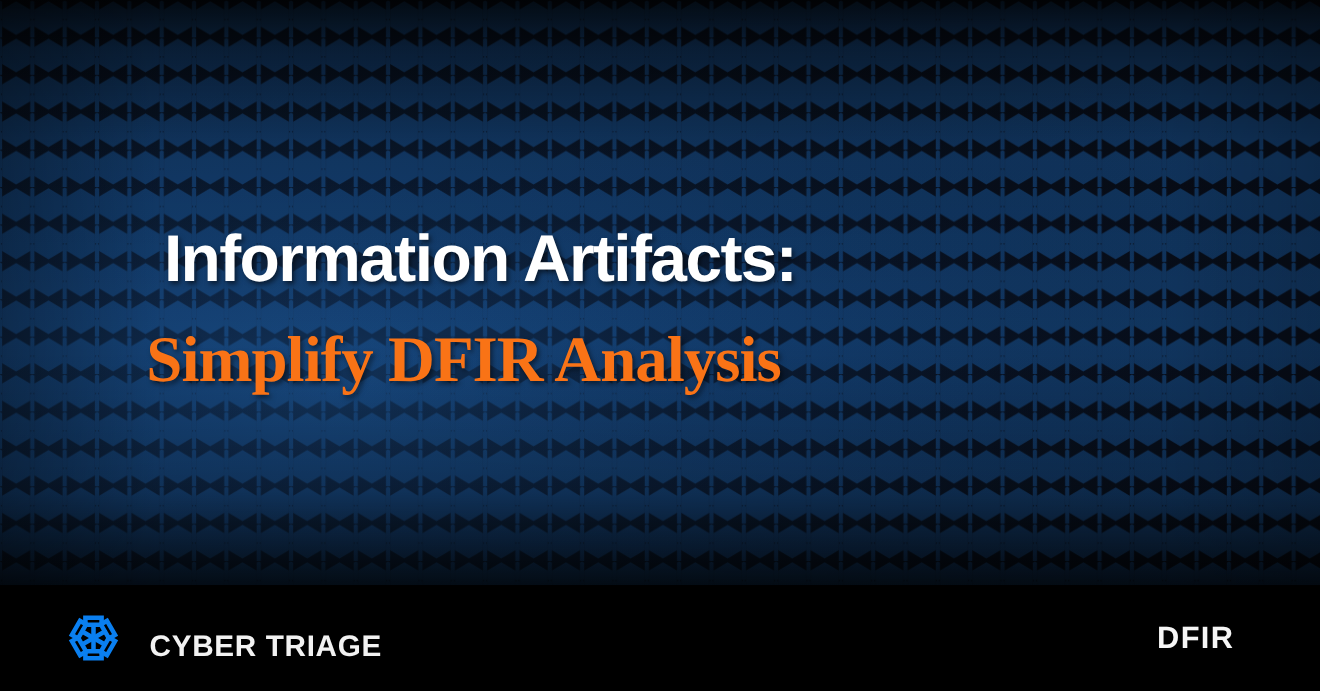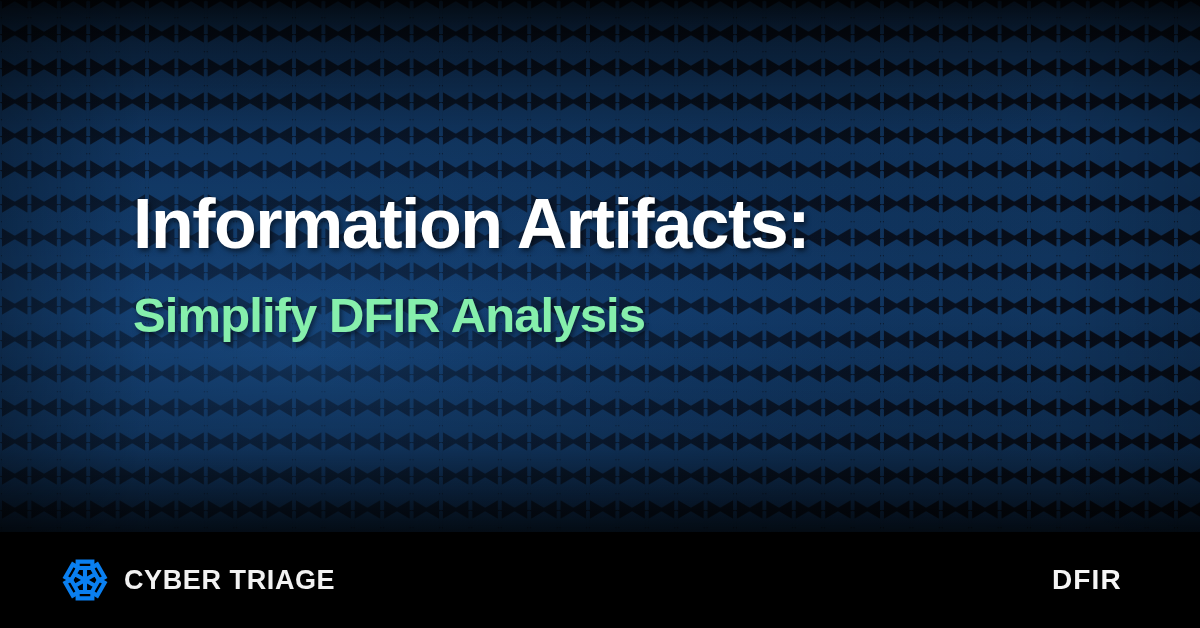--- a/index.html
+++ b/index.html
@@ -44,39 +44,39 @@
 
   
   #headline-block {
     position: absolute;
     left: 133px;
     top: 188px;
     width: 980px;
   }
 
   #title-main {
-    margin: 0;
-    font-family: "Liberation Sans", sans-serif;
-    font-weight: 700;
-    font-size: 70px;
+    margin: 16px;
+    font-family: "Liberation Sans", sans-serif;
+    font-weight: 700;
+    font-size: 60px;
     line-height: 1.03;
     letter-spacing: -1.5px;
     color: #ffffff;
     text-shadow: 2px 3px 5px rgba(0,0,0,0.55);
     white-space: nowrap;
   }
 
   #title-sub {
     margin: 30px 0 0 0;
-    font-family: Liberation Sans, sans-serif;
-    font-weight: 700;
-    font-size: 49px;
+    font-family: Liberation Serif, serif;
+    font-weight: 700;
+    font-size: 59px;
     line-height: 1.05;
     letter-spacing: -0.9px;
-    color: #86efac;
+    color: #f97316;
     text-shadow: 2px 3px 5px rgba(0,0,0,0.5);
     white-space: nowrap;
   }
 
   
   #footer-bar {
     position: absolute;
     left: 0;
     top: 532px;
     width: 1200px;
@@ -84,22 +84,22 @@
     background: #000000;
     display: flex;
     align-items: center;
     justify-content: space-between;
     box-sizing: border-box;
     padding: 0 78px 0 62px;
   }
 
   #brand {
     display: flex;
-    align-items: center;
-    gap: 16px;
+    align-items: flex-end;
+    gap: 28px;
   }
 
   #brand-mark {
     width: 46px;
     height: 46px;
     display: block;
     flex: none;
   }
 
   #brand-name {

